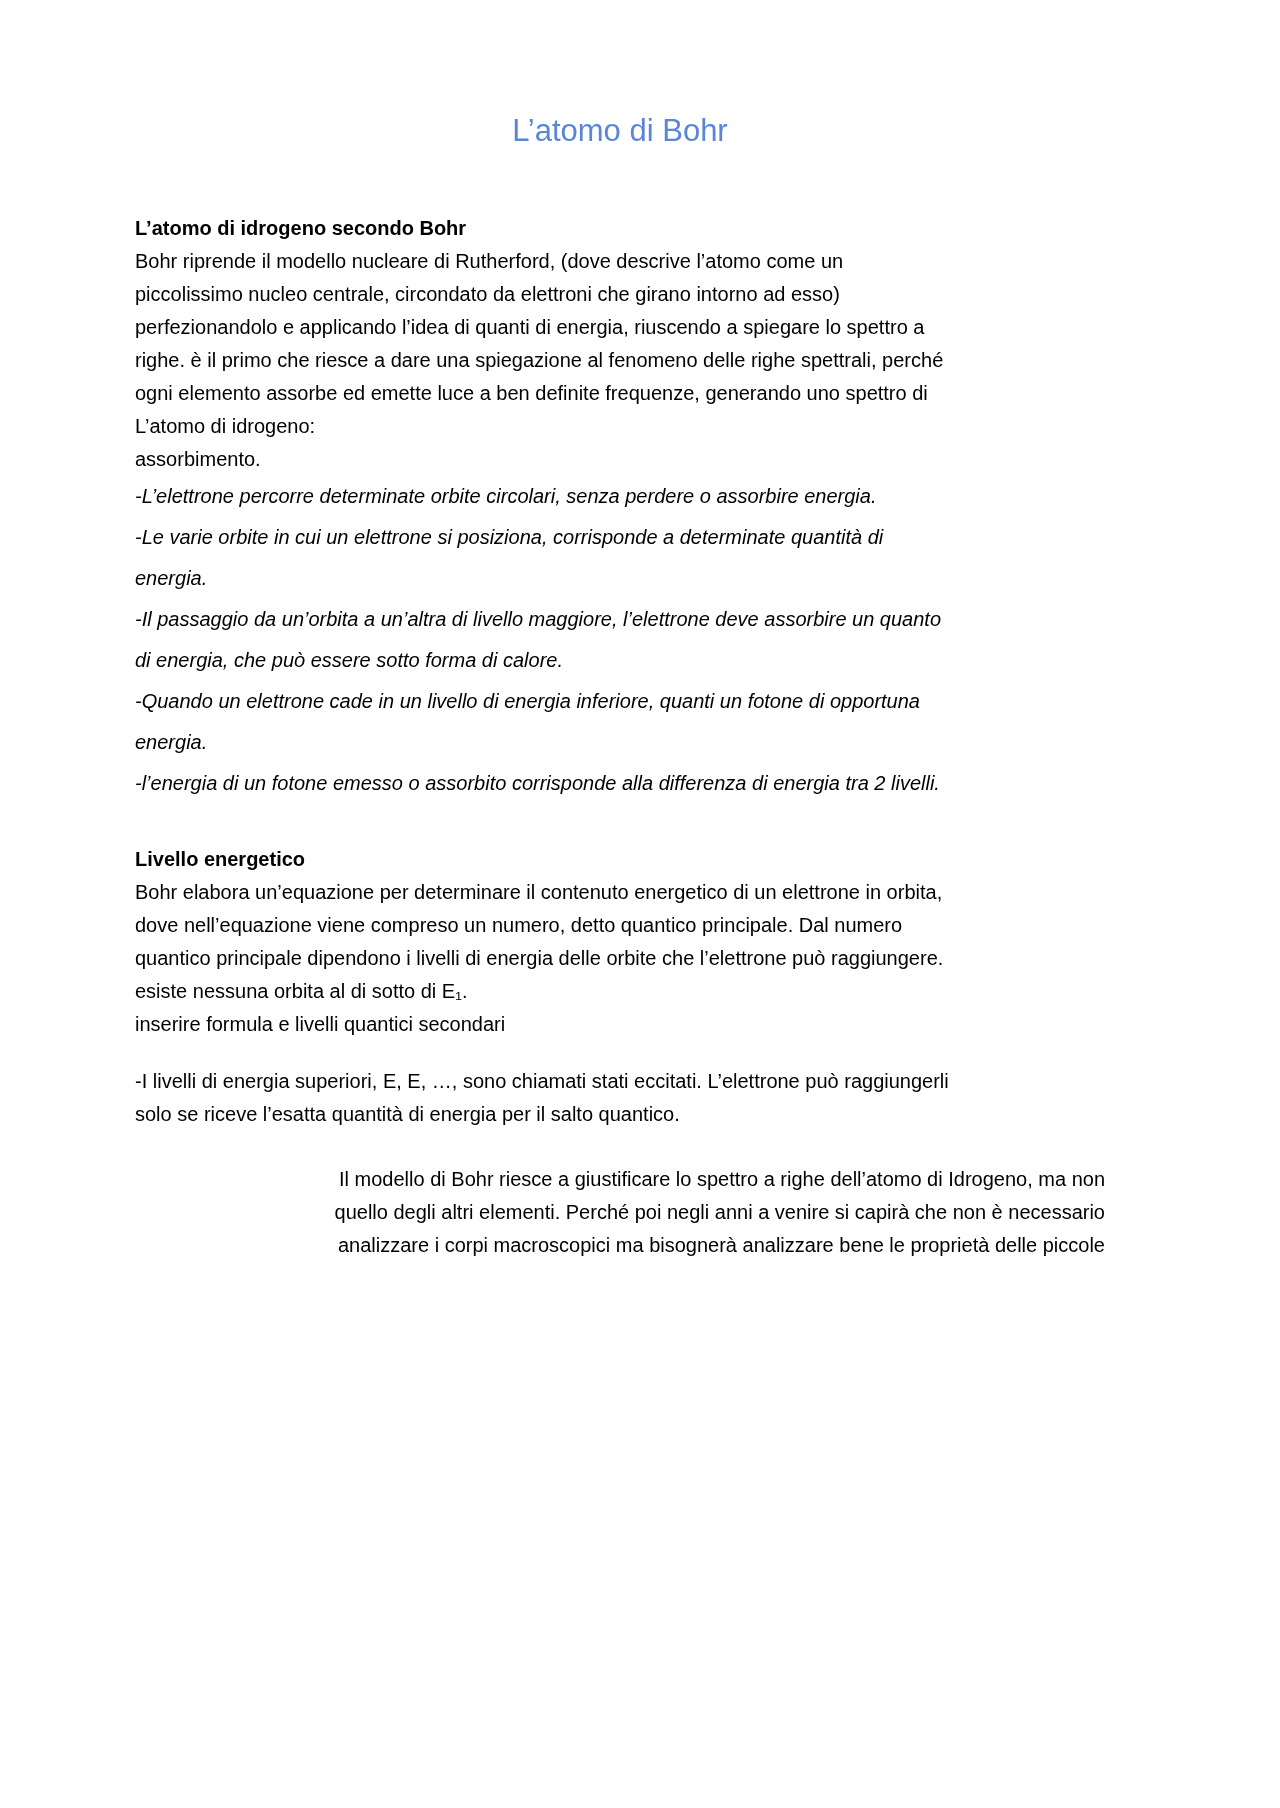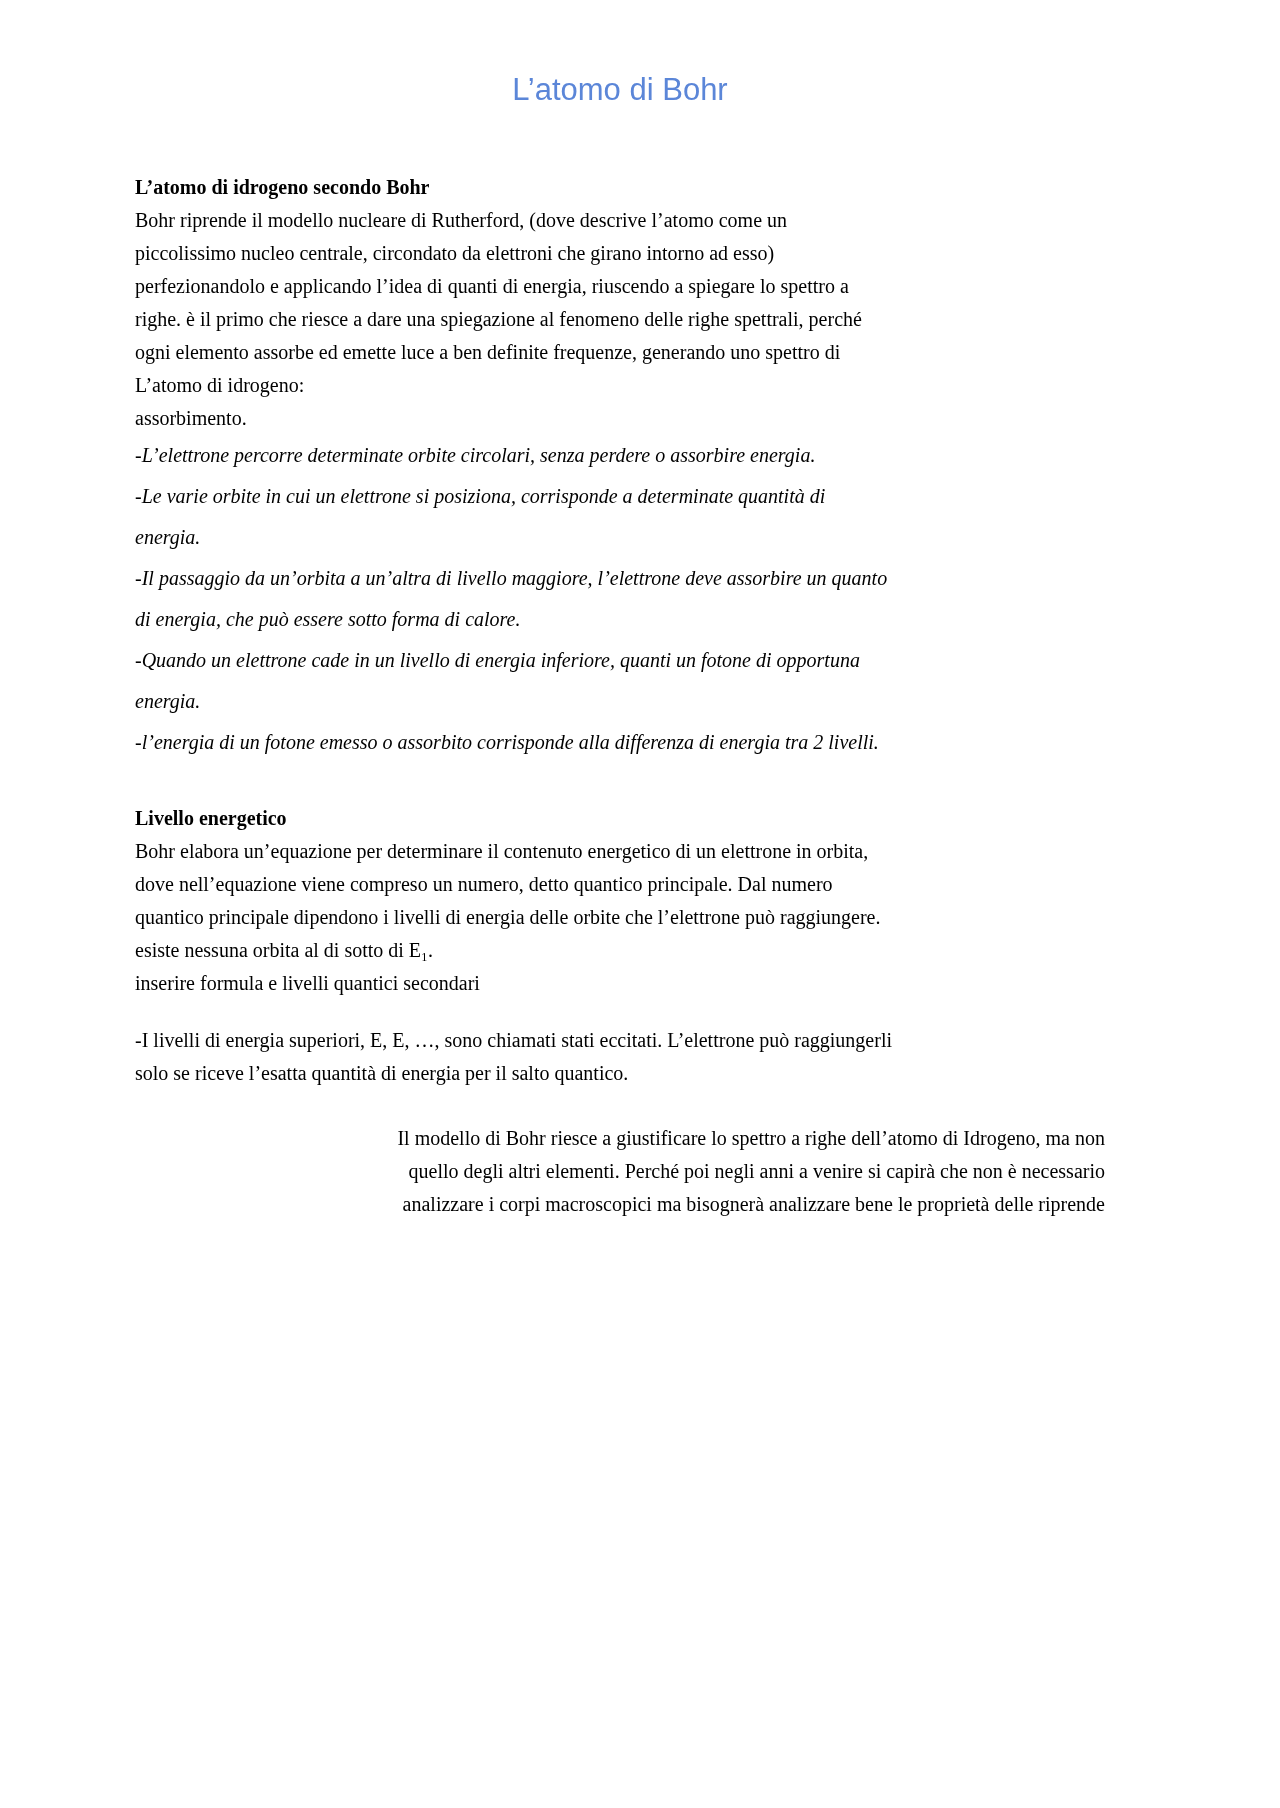--- a/index.html
+++ b/index.html
@@ -11,30 +11,30 @@
     position: relative;
     width: 1280px;
     height: 1808px;
     background: #ffffff;
     overflow: hidden;
     font-family: "Liberation Sans", "DejaVu Sans", sans-serif;
     color: #000000;
     box-sizing: border-box;
   }
   .content {
-    padding: 68px 175px 0 135px; 
+    padding: 109px 175px 0 135px; 
   }
   .doc-title {
     font-size: 31px;
     line-height: 44px;
     font-weight: 400;
     text-align: center;
     margin: 0 0 59px 0;
   }
-  .block { margin: 0; font-family: Liberation Serif, serif; }
+  .block { margin: 0; }
   .line {
     font-size: 20px;
     line-height: 33px;
     white-space: pre;
   }
   .b-bold .line { font-weight: 700; }
   .b-italic .line {
     font-style: italic;
     line-height: 41px;
   }
@@ -82,17 +82,17 @@
           <div class="line">esiste nessuna orbita al di sotto di E₁.</div>
           <div class="line">inserire formula e livelli quantici secondari</div>
         </div>
         <div class="block b-regular">
           <div class="line">-I livelli di energia superiori, E, E, …, sono chiamati stati eccitati. L’elettrone può raggiungerli</div>
           <div class="line">solo se riceve l’esatta quantità di energia per il salto quantico.</div>
         </div>
         <div class="block b-regular">
           <div class="line">Il modello di Bohr riesce a giustificare lo spettro a righe dell’atomo di Idrogeno, ma non</div>
           <div class="line">quello degli altri elementi. Perché poi negli anni a venire si capirà che non è necessario</div>
-          <div class="line">analizzare i corpi macroscopici ma bisognerà analizzare bene le proprietà delle riprende</div>
+          <div class="line">analizzare i corpi macroscopici ma bisognerà analizzare bene le proprietà delle piccole</div>
         </div>
       </div>
   </div>
 </div>
 
 </body></html>

